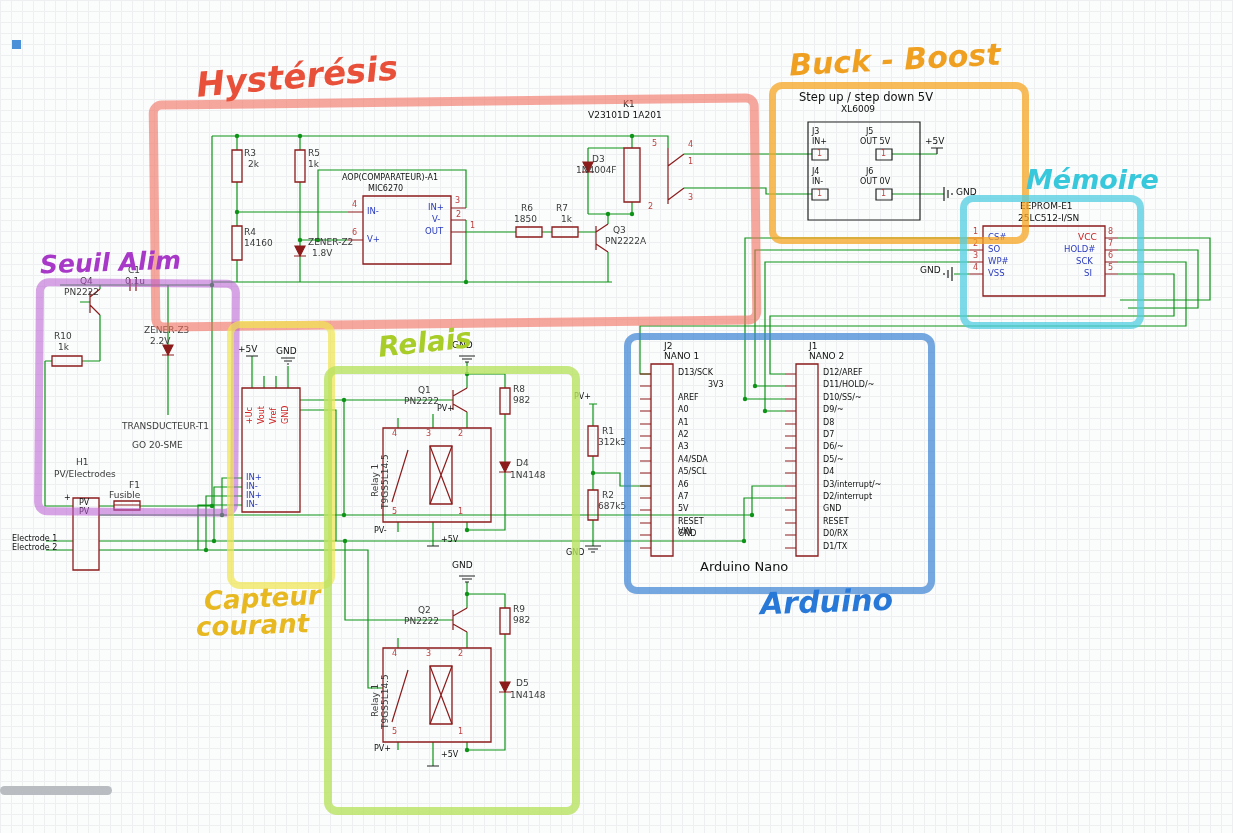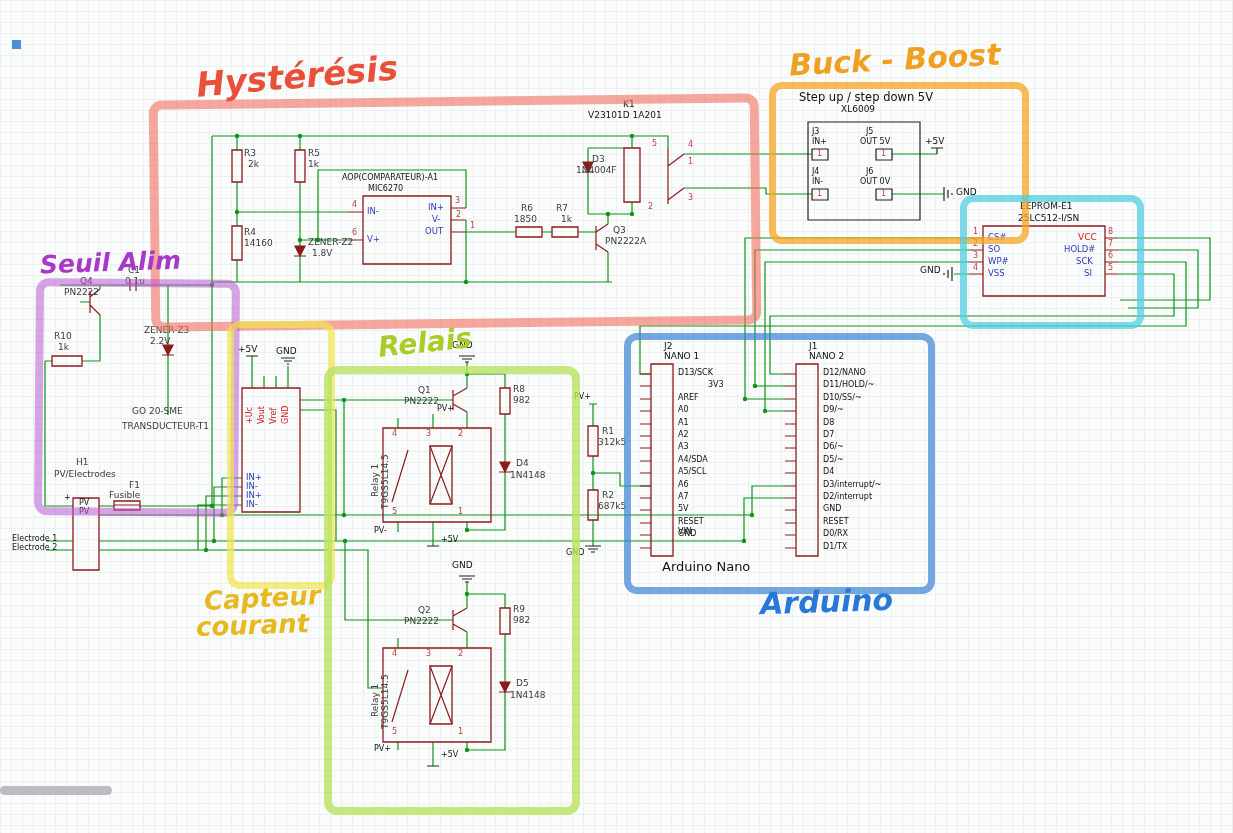--- a/index.html
+++ b/index.html
@@ -209,21 +209,21 @@
 
   <span class="l" style="left:80px;top:277px">Q4</span>
   <span class="l" style="left:64px;top:288px">PN2222</span>
   <span class="l" style="left:128px;top:266px">C1</span>
   <span class="l" style="left:125px;top:277px">0.1u</span>
   <span class="l" style="left:54px;top:332px">R10</span>
   <span class="l" style="left:58px;top:343px">1k</span>
   <span class="l" style="left:144px;top:326px">ZENER-Z3</span>
   <span class="l" style="left:150px;top:337px">2.2V</span>
   <span class="l" style="left:122px;top:422px">TRANSDUCTEUR-T1</span>
-  <span class="l" style="left:132px;top:407px">GO 20-SME</span>
+  <span class="l" style="left:132px;top:441px">GO 20-SME</span>
   <span class="l" style="left:76px;top:458px">H1</span>
   <span class="l" style="left:54px;top:470px">PV/Electrodes</span>
   <span class="l" style="left:129px;top:481px">F1</span>
   <span class="l" style="left:109px;top:491px">Fusible</span>
   <span class="l k s8" style="left:79px;top:499px">PV</span>
   <span class="l k s8" style="left:79px;top:508px">PV</span>
   <span class="l k s8" style="left:64px;top:494px">+</span>
   <span class="l k s8" style="left:12px;top:535px">Electrode 1</span>
   <span class="l k s8" style="left:12px;top:544px">Electrode 2</span>
 
@@ -269,37 +269,37 @@
   <span class="l n" style="left:458px;top:650px">2</span>
   <span class="l n" style="left:392px;top:728px">5</span>
   <span class="l n" style="left:458px;top:728px">1</span>
   <span class="l k s8" style="left:374px;top:745px">PV+</span>
   <span class="l k s8" style="left:441px;top:751px">+5V</span>
 
   <span class="l k" style="left:664px;top:342px">J2</span>
   <span class="l k" style="left:664px;top:352px">NANO 1</span>
   <span class="l k" style="left:809px;top:342px">J1</span>
   <span class="l k" style="left:809px;top:352px">NANO 2</span>
-  <span class="l s13" style="left:662px;top:560px">Arduino Nano</span>
+  <span class="l s13" style="left:700px;top:560px">Arduino Nano</span>
   <span class="l k s8" style="left:678px;top:369px">D13/SCK</span>
   <span class="l k s8" style="left:708px;top:381px">3V3</span>
   <span class="l k s8" style="left:678px;top:394px">AREF</span>
   <span class="l k s8" style="left:678px;top:406px">A0</span>
   <span class="l k s8" style="left:678px;top:419px">A1</span>
   <span class="l k s8" style="left:678px;top:431px">A2</span>
   <span class="l k s8" style="left:678px;top:443px">A3</span>
   <span class="l k s8" style="left:678px;top:456px">A4/SDA</span>
   <span class="l k s8" style="left:678px;top:468px">A5/SCL</span>
   <span class="l k s8" style="left:678px;top:481px">A6</span>
   <span class="l k s8" style="left:678px;top:493px">A7</span>
   <span class="l k s8" style="left:678px;top:505px">5V</span>
   <span class="l k s8" style="left:678px;top:518px">RESET</span>
   <span class="l k s8" style="left:678px;top:530px">GND</span>
   <span class="l k s8" style="left:678px;top:528px">VIN</span>
-  <span class="l k s8" style="left:823px;top:369px">D12/NANO</span>
+  <span class="l k s8" style="left:823px;top:369px">D12/AREF</span>
   <span class="l k s8" style="left:823px;top:381px">D11/HOLD/~</span>
   <span class="l k s8" style="left:823px;top:394px">D10/SS/~</span>
   <span class="l k s8" style="left:823px;top:406px">D9/~</span>
   <span class="l k s8" style="left:823px;top:419px">D8</span>
   <span class="l k s8" style="left:823px;top:431px">D7</span>
   <span class="l k s8" style="left:823px;top:443px">D6/~</span>
   <span class="l k s8" style="left:823px;top:456px">D5/~</span>
   <span class="l k s8" style="left:823px;top:468px">D4</span>
   <span class="l k s8" style="left:823px;top:481px">D3/interrupt/~</span>
   <span class="l k s8" style="left:823px;top:493px">D2/interrupt</span>
@@ -318,20 +318,21 @@
   <div class="hl" style="left:150px;top:97px;width:592px;height:213px;border:9px solid rgba(242,110,95,.6);transform:rotate(-0.7deg)"></div>
   <div class="hl" style="left:769px;top:82px;width:246px;height:148px;border:7px solid rgba(247,166,35,.75)"></div>
   <div class="hl" style="left:960px;top:195px;width:170px;height:120px;border:7px solid rgba(80,205,226,.75)"></div>
   <div class="hl" style="left:35px;top:279px;width:188px;height:221px;border:8px solid rgba(184,90,210,.55);transform:rotate(0.5deg)"></div>
   <div class="hl" style="left:227px;top:321px;width:94px;height:254px;border:7px solid rgba(240,230,80,.7)"></div>
   <div class="hl" style="left:324px;top:366px;width:240px;height:433px;border:8px solid rgba(185,226,96,.8)"></div>
   <div class="hl" style="left:624px;top:333px;width:297px;height:247px;border:7px solid rgba(58,129,211,.7)"></div>
 
   <div class="hand" style="left:196px;top:56px;font-size:34px;color:#e8503a;transform:rotate(-5deg)">Hystérésis</div>
   <div class="hand" style="left:789px;top:42px;font-size:30px;color:#f0a020;transform:rotate(-3deg)">Buck - Boost</div>
+  <div class="hand" style="left:1026px;top:164px;font-size:27px;color:#38c8dc">Mémoire</div>
   <div class="hand" style="left:40px;top:248px;font-size:25px;color:#a838c8;transform:rotate(-2deg)">Seuil Alim</div>
   <div class="hand" style="left:378px;top:326px;font-size:28px;color:#a8cc28;transform:rotate(-6deg)">Relais</div>
   <div class="hand" style="left:204px;top:583px;font-size:26px;color:#e8b820;transform:rotate(-3deg)">Capteur</div>
   <div class="hand" style="left:196px;top:610px;font-size:26px;color:#e8b820;transform:rotate(-2deg)">courant</div>
   <div class="hand" style="left:760px;top:584px;font-size:30px;color:#2878d8;transform:rotate(-2deg)">Arduino</div>
 
   <div class="deco-sq"></div>
   <div class="deco-bar"></div>
 </div>
 

